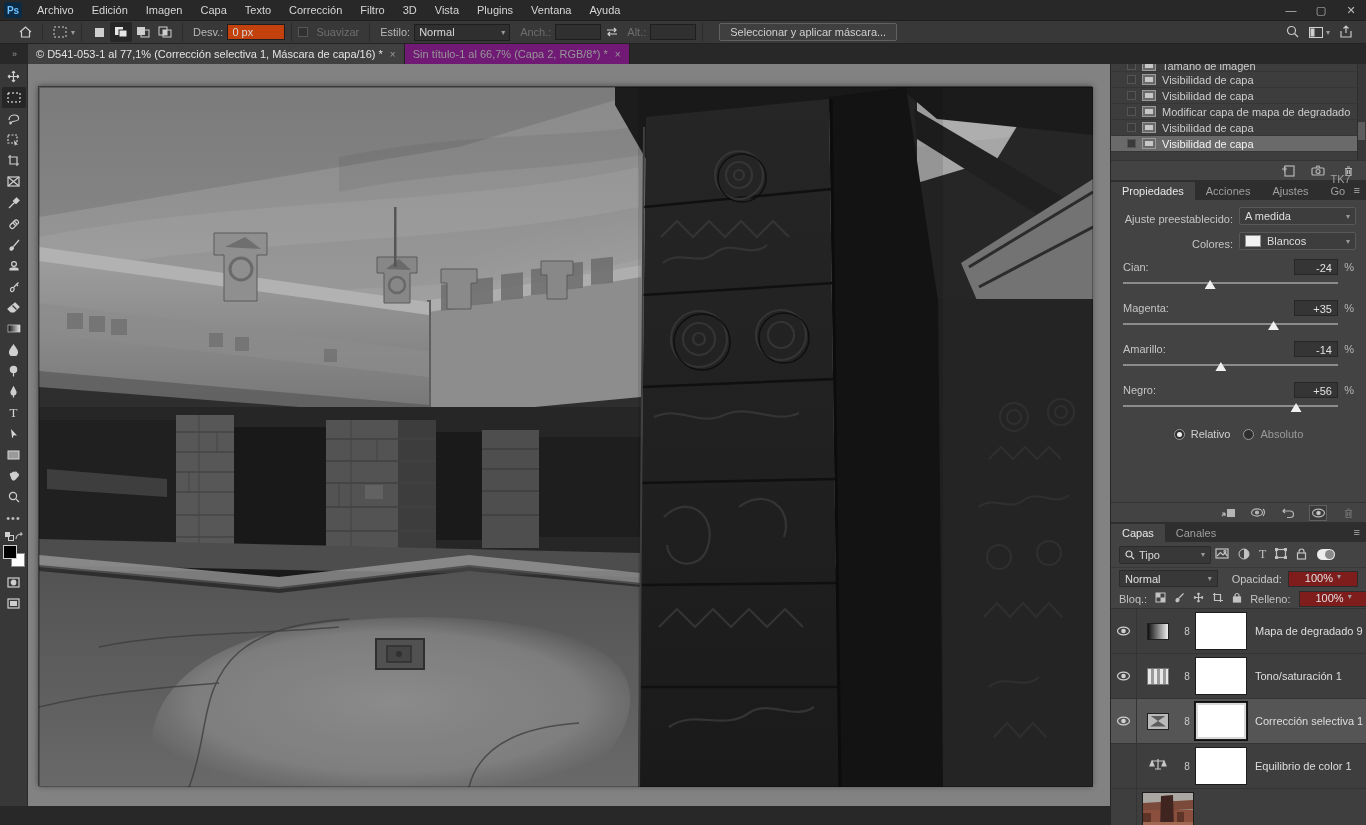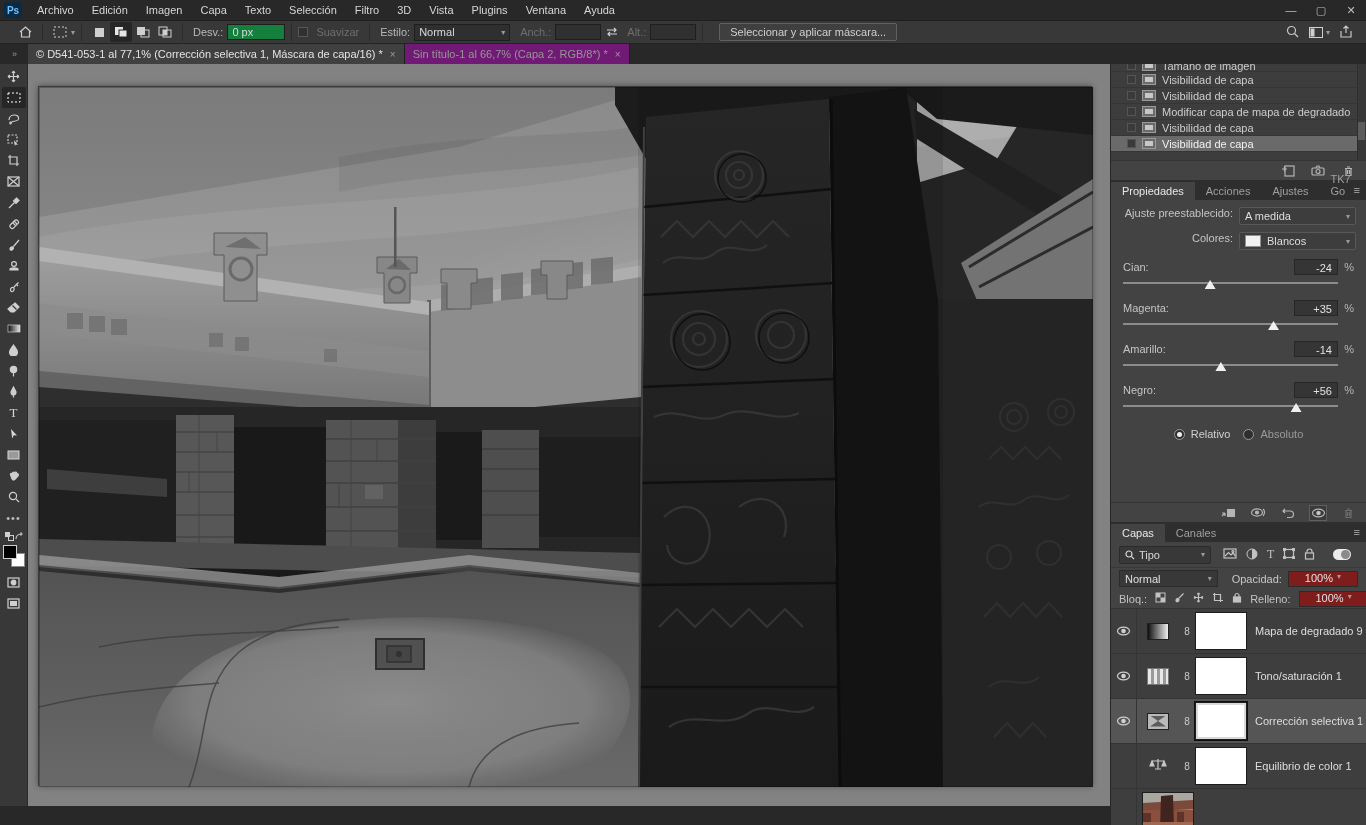--- a/index.html
+++ b/index.html
@@ -17,21 +17,21 @@
   .win-btn { width:30px; height:20px; display:flex; align-items:center; justify-content:center; color:#bdbdbd; font-size:11px; }
 
   
   .optionsbar { position:absolute; left:0; top:20px; width:1366px; height:24px; background:#383838;
     border-top:1px solid #1f1f1f; border-bottom:1px solid #232323; display:flex; align-items:center; z-index:29; }
   .opt-sep { width:1px; height:18px; background:#2a2a2a; margin:0 6px; }
   .opt-icon { width:22px; height:20px; display:flex; align-items:center; justify-content:center; color:#cfcfcf; }
   .opt-icon.pressed { background:#262626; border-radius:2px; }
   .opt-label { color:#b8b8b8; margin:0 4px; }
   .opt-label.dim, .dim { color:#6e6e6e; }
-  .opt-input { width:58px; height:16px; background:#15803d; border:1px solid #1e1e1e; color:#d8d8d8;
+  .opt-input { width:58px; height:16px; background:#c2410c; border:1px solid #1e1e1e; color:#d8d8d8;
     padding:0 4px; font-size:11px; }
   .opt-input.dim { background:#303030; color:#666; }
   .opt-select { height:17px; background:#2f2f2f; border:1px solid #1e1e1e; color:#d8d8d8; display:flex;
     align-items:center; padding:0 4px; width:96px; justify-content:space-between; }
   .chev { font-size:8px; color:#9a9a9a; }
   .opt-btn { height:18px; background:#3f3f3f; border:1px solid #616161; border-radius:2px; color:#d0d0d0;
     padding:0 10px; display:flex; align-items:center; margin-left:10px; }
   .opt-check { width:10px; height:10px; border:1px solid #565656; background:#303030; margin-right:4px; }
   .bar-right { margin-left:auto; display:flex; align-items:center; gap:10px; padding-right:14px; }
 
@@ -94,21 +94,21 @@
   .pb-ico.grayed { color:#6d6d6d; }
   .pb-ico.boxed { outline:1px solid #5f5f5f; background:#3a3a3a; }
 
   
   .prop-head { display:flex; align-items:center; gap:7px; padding:5px 8px 6px; border-bottom:1px solid #383838; }
   .prop-chipA { width:18px; height:14px; background:#cfcfcf; border:2px solid #2c2c2c; outline:1px solid #777; position:relative; }
   .prop-chipA:before { content:""; position:absolute; inset:1px; background:
      linear-gradient(45deg,#888 25%,transparent 25%),linear-gradient(-45deg,#888 25%,transparent 25%); }
   .prop-chipB { width:16px; height:13px; background:#3a3a3a; border:1px solid #888; display:flex; align-items:center; justify-content:center; }
   .prop-chipB i { width:8px; height:8px; border-radius:50%; background:#d6d6d6; }
-  .prop-row { display:flex; align-items:flex-start; margin:7px 10px 0; }
+  .prop-row { display:flex; align-items:flex-end; margin:7px 10px 0; }
   .prop-label-r { width:110px; text-align:right; padding-right:6px; color:#c4c4c4; }
   .prop-combo { flex:1; height:18px; background:#3d3d3d; border:1px solid #585858; border-radius:2px;
     display:flex; align-items:center; padding:0 5px; justify-content:space-between; color:#dedede; }
   .combo-left { display:flex; align-items:center; gap:6px; }
   .color-sw { width:16px; height:12px; background:#f2f2f2; border:1px solid #909090; }
   .slider-block { margin:9px 12px 0; }
   .slider-top { display:flex; align-items:center; }
   .slider-top .lab { flex:1; color:#c4c4c4; }
   .val-box { width:44px; height:16px; background:#353535; border:1px solid #272727; color:#e0e0e0;
     text-align:right; padding:0 5px; line-height:16px; }
@@ -118,21 +118,21 @@
   .slider-thumb { position:absolute; top:1px; width:11px; height:9px; background:#f0f0f0;
     clip-path:polygon(50% 0,100% 100%,0 100%); }
   .radio-row { display:flex; justify-content:center; gap:13px; margin-top:14px; }
   .radio { display:flex; align-items:center; gap:6px; color:#d0d0d0; }
   .rdot { width:11px; height:11px; border-radius:50%; border:1px solid #9a9a9a; background:#2e2e2e; position:relative; }
   .radio.on .rdot:before { content:""; position:absolute; left:2px; top:2px; width:5px; height:5px; border-radius:50%; background:#f0f0f0; }
   .radio.off { color:#9a9a9a; }
   .prop-fill { height:62px; }
 
   
-  .layers-filter { height:26px; display:flex; align-items:center; gap:12px; padding:0 8px; background:#434343; border-bottom:1px solid #383838; }
+  .layers-filter { height:26px; display:flex; align-items:center; gap:4px; padding:0 8px; background:#434343; border-bottom:1px solid #383838; }
   .filter-combo { width:92px; height:18px; background:#383838; border:1px solid #2b2b2b; border-radius:2px;
     display:flex; align-items:center; padding:0 5px; justify-content:space-between; color:#d8d8d8; }
   .f-icos { display:flex; gap:9px; color:#c3c3c3; align-items:center; }
   .toggle-pill { width:18px; height:11px; background:#ececec; border-radius:6px; position:relative; margin-left:6px; }
   .toggle-pill:before { content:""; position:absolute; right:1px; top:1px; width:9px; height:9px; border-radius:50%; background:#8a8a8a; }
   .layers-blend { height:21px; display:flex; align-items:center; padding:0 8px; gap:6px; background:#434343; }
   .blend-combo { width:118px; height:17px; background:#383838; border:1px solid #2b2b2b; display:flex;
     align-items:center; justify-content:space-between; padding:0 5px; color:#e0e0e0; }
   .small-box { height:16px; background:#7f1d1d; border:1px solid #2b2b2b; padding:0 16px; display:flex; gap:4px; color:#e0e0e0; }
   .layers-lock { height:20px; display:flex; align-items:center; gap:8px; padding:0 8px; background:#434343; border-bottom:1px solid #333; color:#c3c3c3; }
@@ -161,21 +161,21 @@
 
 <div class="app">
 
   <div class="menubar">
     <div class="ps-logo">Ps</div>
     <div class="menu-item">Archivo</div>
     <div class="menu-item">Edición</div>
     <div class="menu-item">Imagen</div>
     <div class="menu-item">Capa</div>
     <div class="menu-item">Texto</div>
-    <div class="menu-item">Selección</div>
+    <div class="menu-item">Corrección</div>
     <div class="menu-item">Filtro</div>
     <div class="menu-item">3D</div>
     <div class="menu-item">Vista</div>
     <div class="menu-item">Plugins</div>
     <div class="menu-item">Ventana</div>
     <div class="menu-item">Ayuda</div>
     <div class="win-controls">
       <div class="win-btn">—</div>
       <div class="win-btn">▢</div>
       <div class="win-btn">✕</div>

